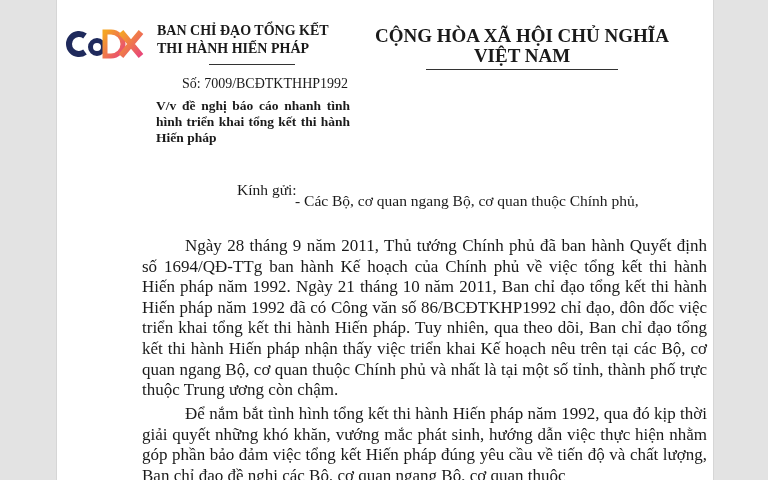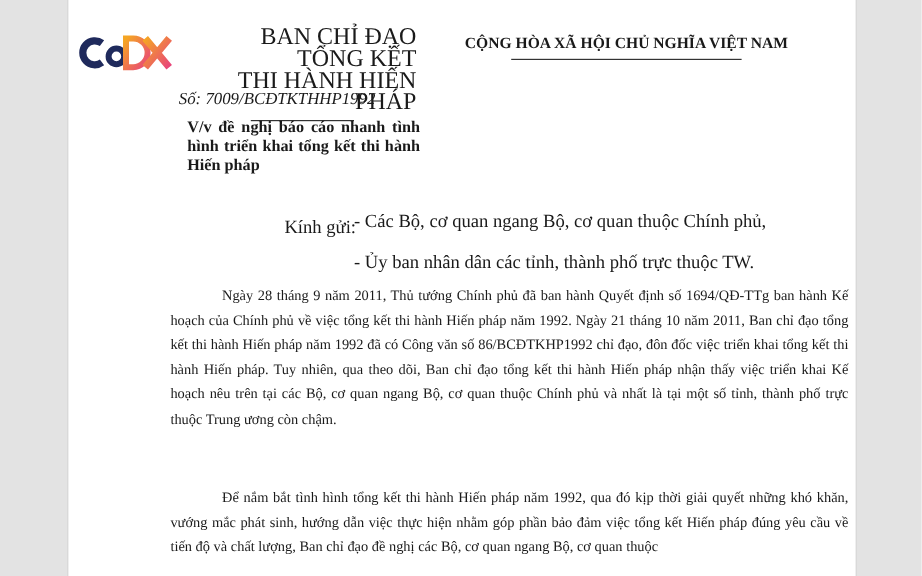--- a/index.html
+++ b/index.html
@@ -1,34 +1,34 @@
 <!DOCTYPE html>
 <html><head>
 <meta charset="utf-8">
 <style>
   html, body { margin:0; padding:0; }
   body { width:768px; height:480px; background:#e3e3e3; position:relative; overflow:hidden;
          font-family:"Liberation Serif","DejaVu Serif",serif; color:#1a1a1a; }
   .page { position:absolute; left:57px; top:0; width:656px; height:480px; background:#ffffff;
           box-shadow:-1px 0 0 #d6d6d6, 1px 0 0 #d6d6d6; }
   .logo { position:absolute; left:8px; top:26px; width:80px; height:36px; }
-  .org { position:absolute; left:100px; top:22px; width:190px; text-align:right;
-         font-weight:normal; font-size:20px; line-height:18px; }
+  .org { position:absolute; left:100px; top:22px; width:190px; text-align:left;
+         font-weight:bold; font-size:14px; line-height:18px; }
   .org .rule { width:86px; height:1px; background:#333; margin:6px auto 0; }
-  .docno { position:absolute; left:92px; top:76px; width:190px; font-size:14px;font-style:italic; }
+  .docno { position:absolute; left:113px; top:76px; width:190px; text-align:center; font-size:14px; }
   .subject { position:absolute; left:99px; top:98px; width:194px; font-size:13.5px; line-height:16px;
              text-align:justify; text-align-last:left;font-weight:bold; }
   .nation { position:absolute; left:300px; top:26px; width:330px; text-align:center; font-weight:bold; }
-  .nation .l1 { font-size:13px; line-height:20px; }
+  .nation .l1 { font-size:19px; line-height:20px; }
   .nation .l2 { font-size:14.5px; line-height:20px; }
   .nation .rule { width:192px; height:1px; background:#333; margin:3px auto 0; }
   .dateline { position:absolute; left:364px; top:80px; font-style:italic; font-size:15.5px; }
   .greet { position:absolute; left:180px; top:157px; font-size:15.5px;margin-top:24px; }
   .recip { position:absolute; left:238px; font-size:15.5px; }
-  .body { position:absolute; left:85px; width:565px; font-size:12px; line-height:20.6px;
+  .body { position:absolute; left:85px; width:565px; font-size:17px; line-height:20.6px;
           text-align:justify;font-family:Liberation Serif, serif; }
   .body p { margin:0; text-indent:43px; }
 </style>
 </head>
 <body>
 
 <div class="page">
 
   <svg class="logo" viewBox="0 0 80 36">
     <defs>
@@ -50,22 +50,21 @@
   </div>
   <div class="docno">Số: 7009/BCĐTKTHHP1992</div>
   <div class="subject">V/v đề nghị báo cáo nhanh tình hình triển khai tổng kết thi hành Hiến pháp</div>
 
   <div class="nation">
     <div class="l1">CỘNG HÒA XÃ HỘI CHỦ NGHĨA VIỆT NAM</div>
     <div class="rule"></div>
   </div>
 
   <div class="greet">Kính gửi:</div>
-  <div class="recip" style="top:176px">- Các Bộ, cơ quan ngang Bộ, cơ quan thuộc Chính phủ,</div>
-  <div class="recip" style="top:210px">- Ủy ban nhân dân các tỉnh, thành phố trực thuộc TW.</div>
+  <div class="recip" style="top:192px">- Các Bộ, cơ quan ngang Bộ, cơ quan thuộc Chính phủ,</div>
 
   <div class="body" style="top:236px">
     <p>Ngày 28 tháng 9 năm 2011, Thủ tướng Chính phủ đã ban hành Quyết định số 1694/QĐ-TTg ban hành Kế hoạch của Chính phủ về việc tổng kết thi hành Hiến pháp năm 1992. Ngày 21 tháng 10 năm 2011, Ban chỉ đạo tổng kết thi hành Hiến pháp năm 1992 đã có Công văn số 86/BCĐTKHP1992 chỉ đạo, đôn đốc việc triển khai tổng kết thi hành Hiến pháp. Tuy nhiên, qua theo dõi, Ban chỉ đạo tổng kết thi hành Hiến pháp nhận thấy việc triển khai Kế hoạch nêu trên tại các Bộ, cơ quan ngang Bộ, cơ quan thuộc Chính phủ và nhất là tại một số tỉnh, thành phố trực thuộc Trung ương còn chậm.</p>
   </div>
   <div class="body" style="top:404px">
     <p>Để nắm bắt tình hình tổng kết thi hành Hiến pháp năm 1992, qua đó kịp thời giải quyết những khó khăn, vướng mắc phát sinh, hướng dẫn việc thực hiện nhằm góp phần bảo đảm việc tổng kết Hiến pháp đúng yêu cầu về tiến độ và chất lượng, Ban chỉ đạo đề nghị các Bộ, cơ quan ngang Bộ, cơ quan thuộc</p>
   </div>
 </div>
 
 </body></html>

